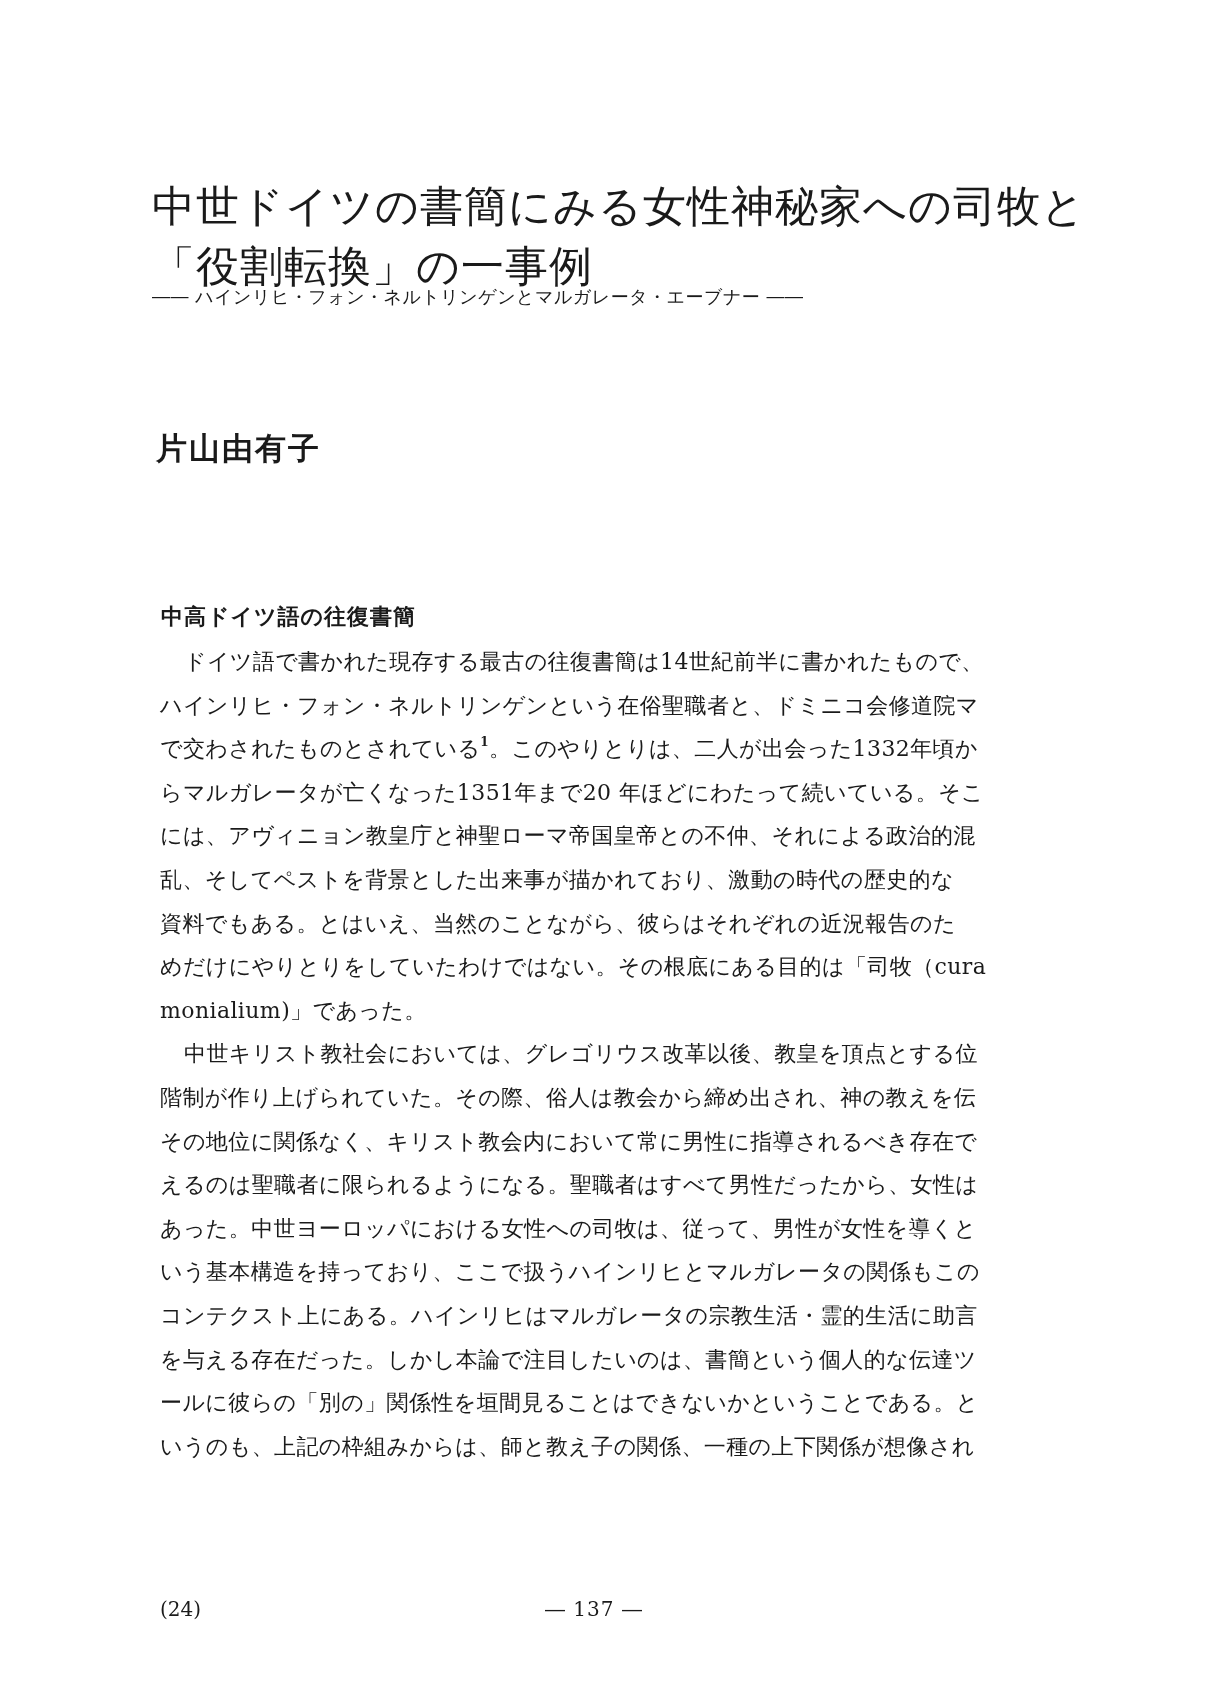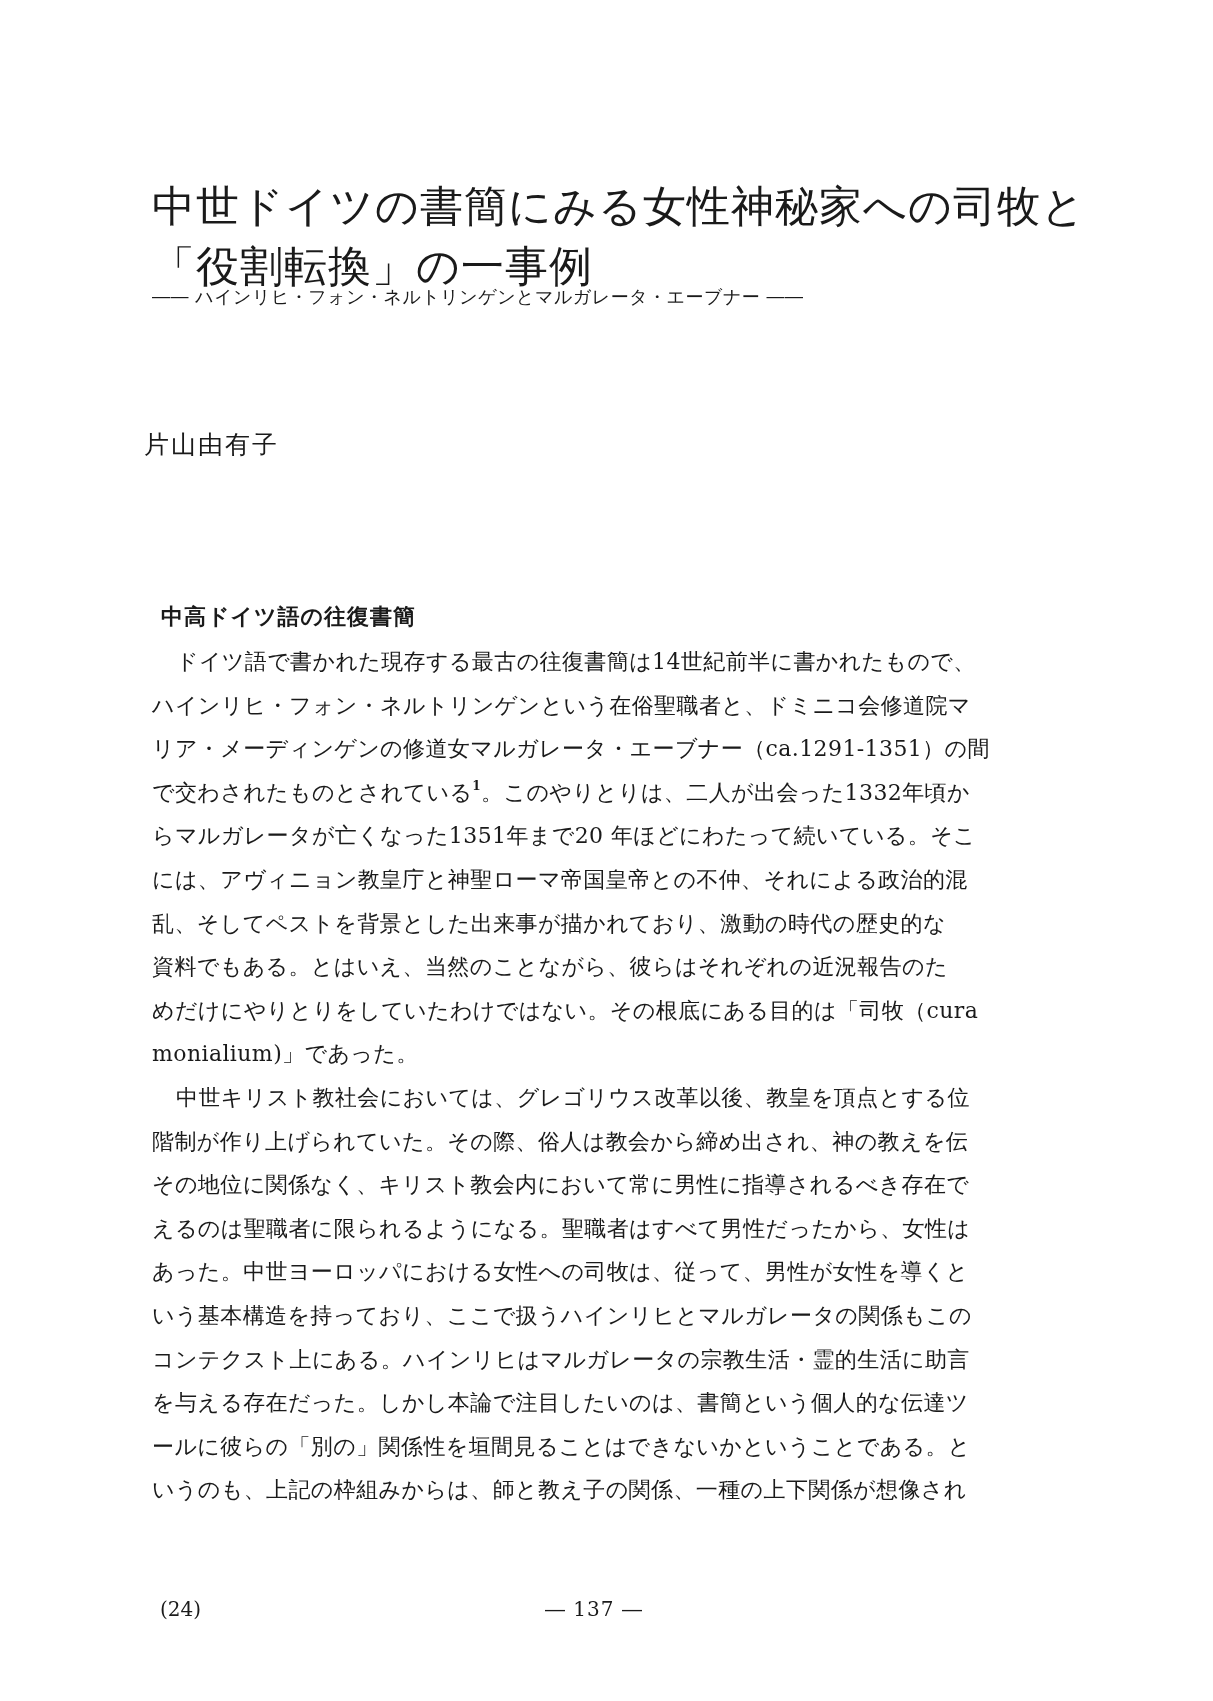--- a/index.html
+++ b/index.html
@@ -3,24 +3,24 @@
 <meta charset="utf-8">
 <style>
   html, body { margin: 0; padding: 0; background: #ffffff; }
   body { width: 1213px; height: 1701px; position: relative; overflow: hidden;
          font-family: "DejaVu Serif", "Liberation Serif", serif; color: #1a1a1a; }
   .page { position: absolute; left: 0; top: 0; width: 1213px; height: 1701px; }
   .title { position: absolute; left: 152px; top: 176px; font-size: 43px; line-height: 60px;
            letter-spacing: 1px; white-space: nowrap; font-weight: normal; margin: 0; }
   .subtitle { position: absolute; left: 152px; top: 280px; font-size: 18px; line-height: 34px;
               white-space: nowrap; letter-spacing: 0.5px; }
-  .author { position: absolute; left: 144px; top: 428px; font-size: 25px; letter-spacing: 2px; }
+  .author { position: absolute; left: 156px; top: 428px; font-size: 31px; letter-spacing: 2px; font-weight: bold; }
   .section-heading { position: absolute; left: 157px; top: 598px; font-size: 22px; font-weight: bold; letter-spacing: 1px; margin: 4px; }
   .body { position: absolute; left: 152px; top: 640px; width: 920px; }
-  .line { font-size: 22px; height: 43.6px; line-height: 43.6px; white-space: nowrap; letter-spacing: 0.4px; }
+  .line { font-size: 22px; height: 43.6px; line-height: 43.6px; white-space: nowrap; letter-spacing: 0.4px; margin-left: 8px; }
   .line.indent { padding-left: 24px; }
   sup { font-size: 12px; font-weight: bold; vertical-align: top; line-height: 30px; }
   .footer-left { position: absolute; left: 160px; top: 1597px; font-size: 20px; }
   .footer-center { position: absolute; left: 545px; top: 1597px; font-size: 20px; letter-spacing: 1px; }
 </style>
 </head>
 <body>
 
 <div class="page">
   <h1 class="title">
@@ -29,21 +29,20 @@
   </h1>
   <div class="subtitle">―― ハインリヒ・フォン・ネルトリンゲンとマルガレータ・エーブナー ――</div>
 
   <div class="author">片山由有子</div>
 
   <h2 class="section-heading">中高ドイツ語の往復書簡</h2>
 
   <div class="body">
     <div class="line indent">ドイツ語で書かれた現存する最古の往復書簡は14世紀前半に書かれたもので、</div>
     <div class="line">ハインリヒ・フォン・ネルトリンゲンという在俗聖職者と、ドミニコ会修道院マ</div>
-    <div class="line">リア・メーディンゲンの修道女マルガレータ・エーブナー（ca.1291-1351）の間</div>
     <div class="line"><span>で交わされたものとされている</span><sup>1</sup><span>。このやりとりは、二人が出会った1332年頃か</span></div>
     <div class="line">らマルガレータが亡くなった1351年まで20 年ほどにわたって続いている。そこ</div>
     <div class="line">には、アヴィニョン教皇庁と神聖ローマ帝国皇帝との不仲、それによる政治的混</div>
     <div class="line">乱、そしてペストを背景とした出来事が描かれており、激動の時代の歴史的な</div>
     <div class="line">資料でもある。とはいえ、当然のことながら、彼らはそれぞれの近況報告のた</div>
     <div class="line">めだけにやりとりをしていたわけではない。その根底にある目的は「司牧（cura</div>
     <div class="line">monialium)」であった。</div>
 
     <div class="line indent">中世キリスト教社会においては、グレゴリウス改革以後、教皇を頂点とする位</div>
     <div class="line">階制が作り上げられていた。その際、俗人は教会から締め出され、神の教えを伝</div>

